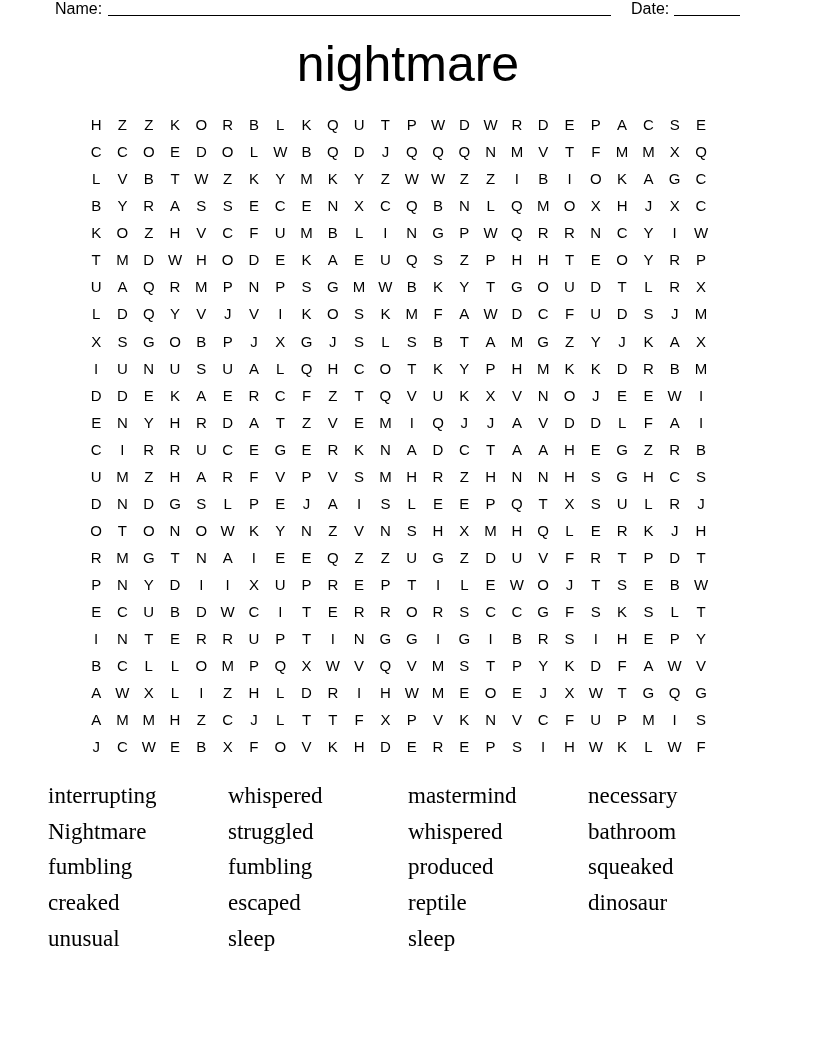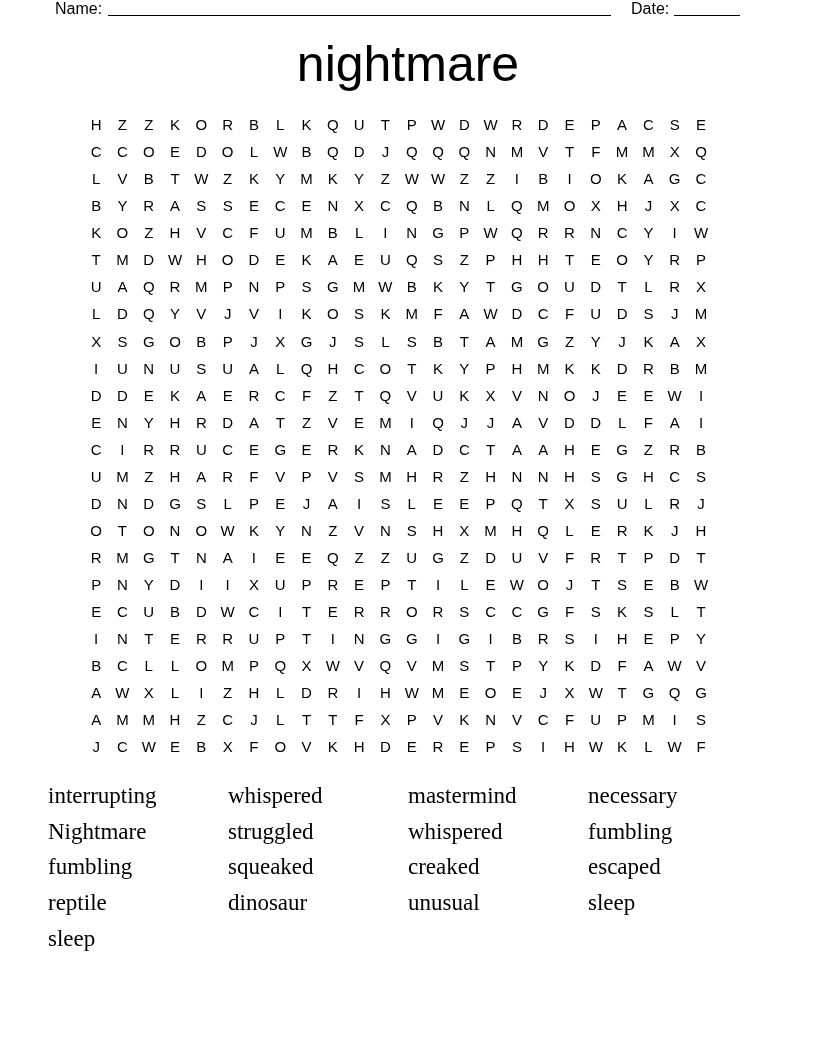--- a/index.html
+++ b/index.html
@@ -636,22 +636,24 @@
   </div>
 
 <div class="words" id="words">
     <div class="word">interrupting</div>
     <div class="word">whispered</div>
     <div class="word">mastermind</div>
     <div class="word">necessary</div>
     <div class="word">Nightmare</div>
     <div class="word">struggled</div>
     <div class="word">whispered</div>
+    <div class="word">bathroom</div>
     <div class="word">fumbling</div>
     <div class="word">fumbling</div>
+    <div class="word">produced</div>
     <div class="word">squeaked</div>
     <div class="word">creaked</div>
     <div class="word">escaped</div>
     <div class="word">reptile</div>
     <div class="word">dinosaur</div>
     <div class="word">unusual</div>
     <div class="word">sleep</div>
     <div class="word">sleep</div>
   </div>
 

